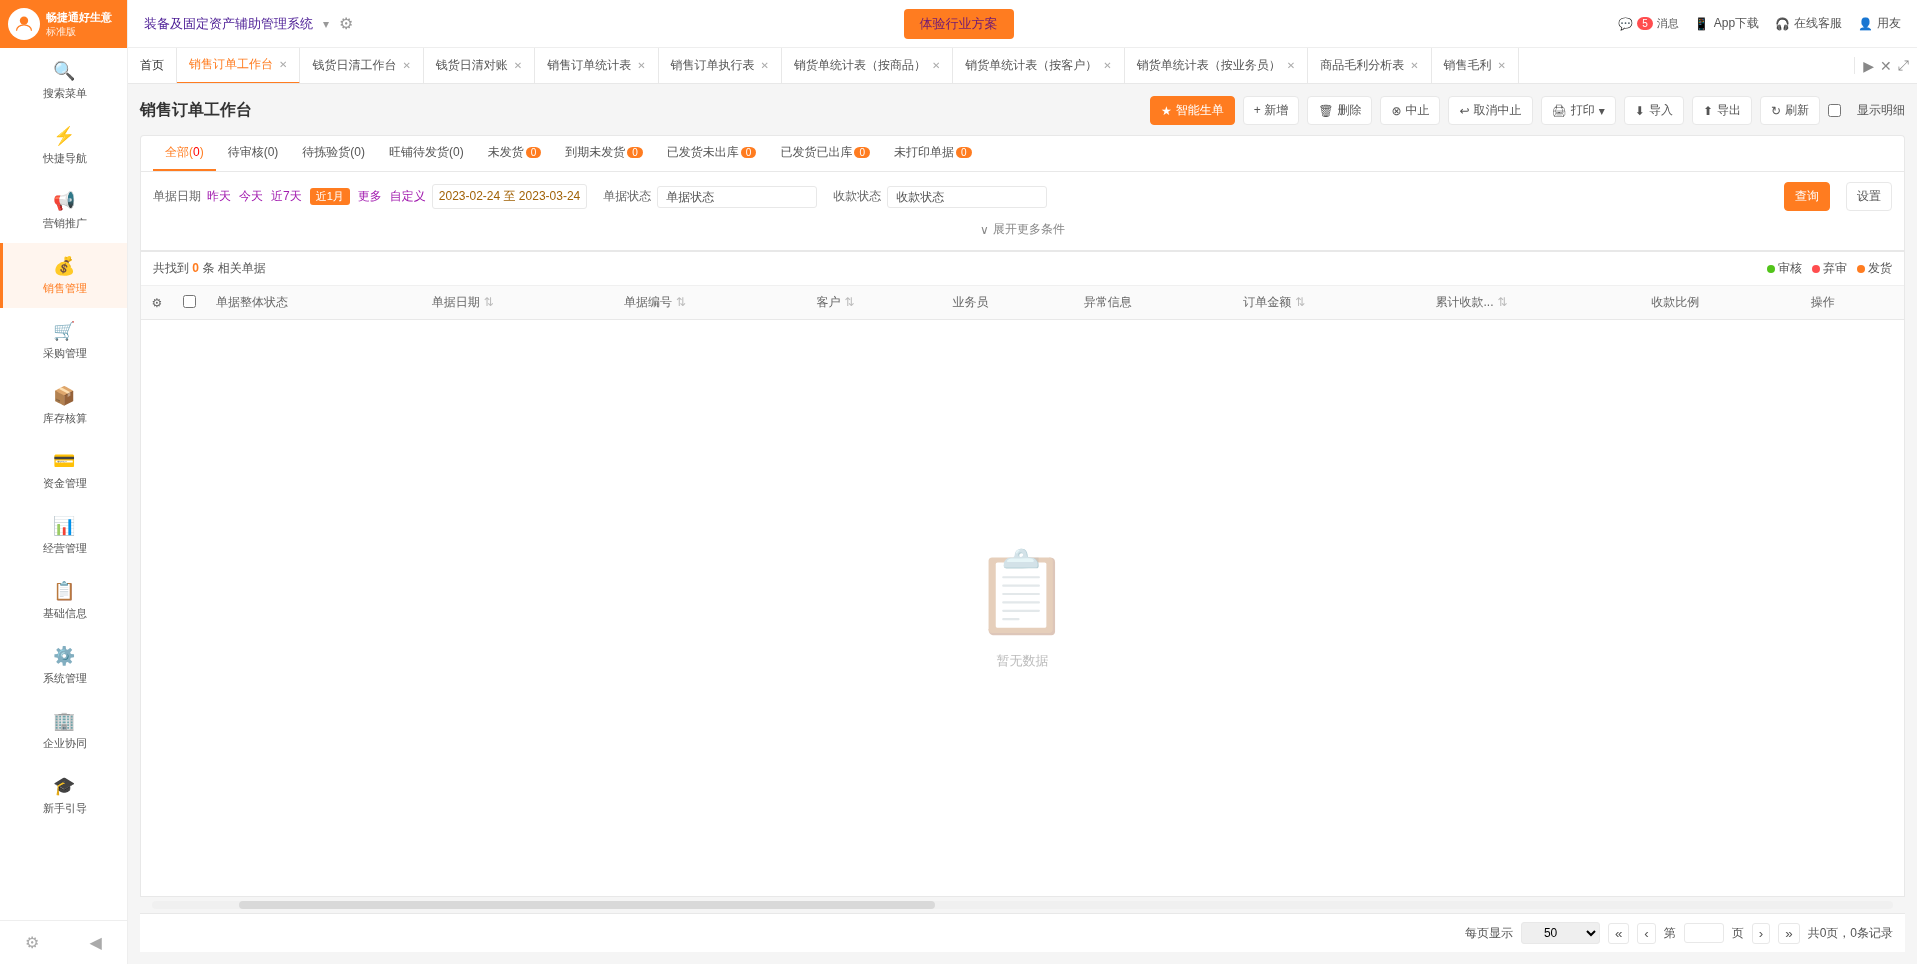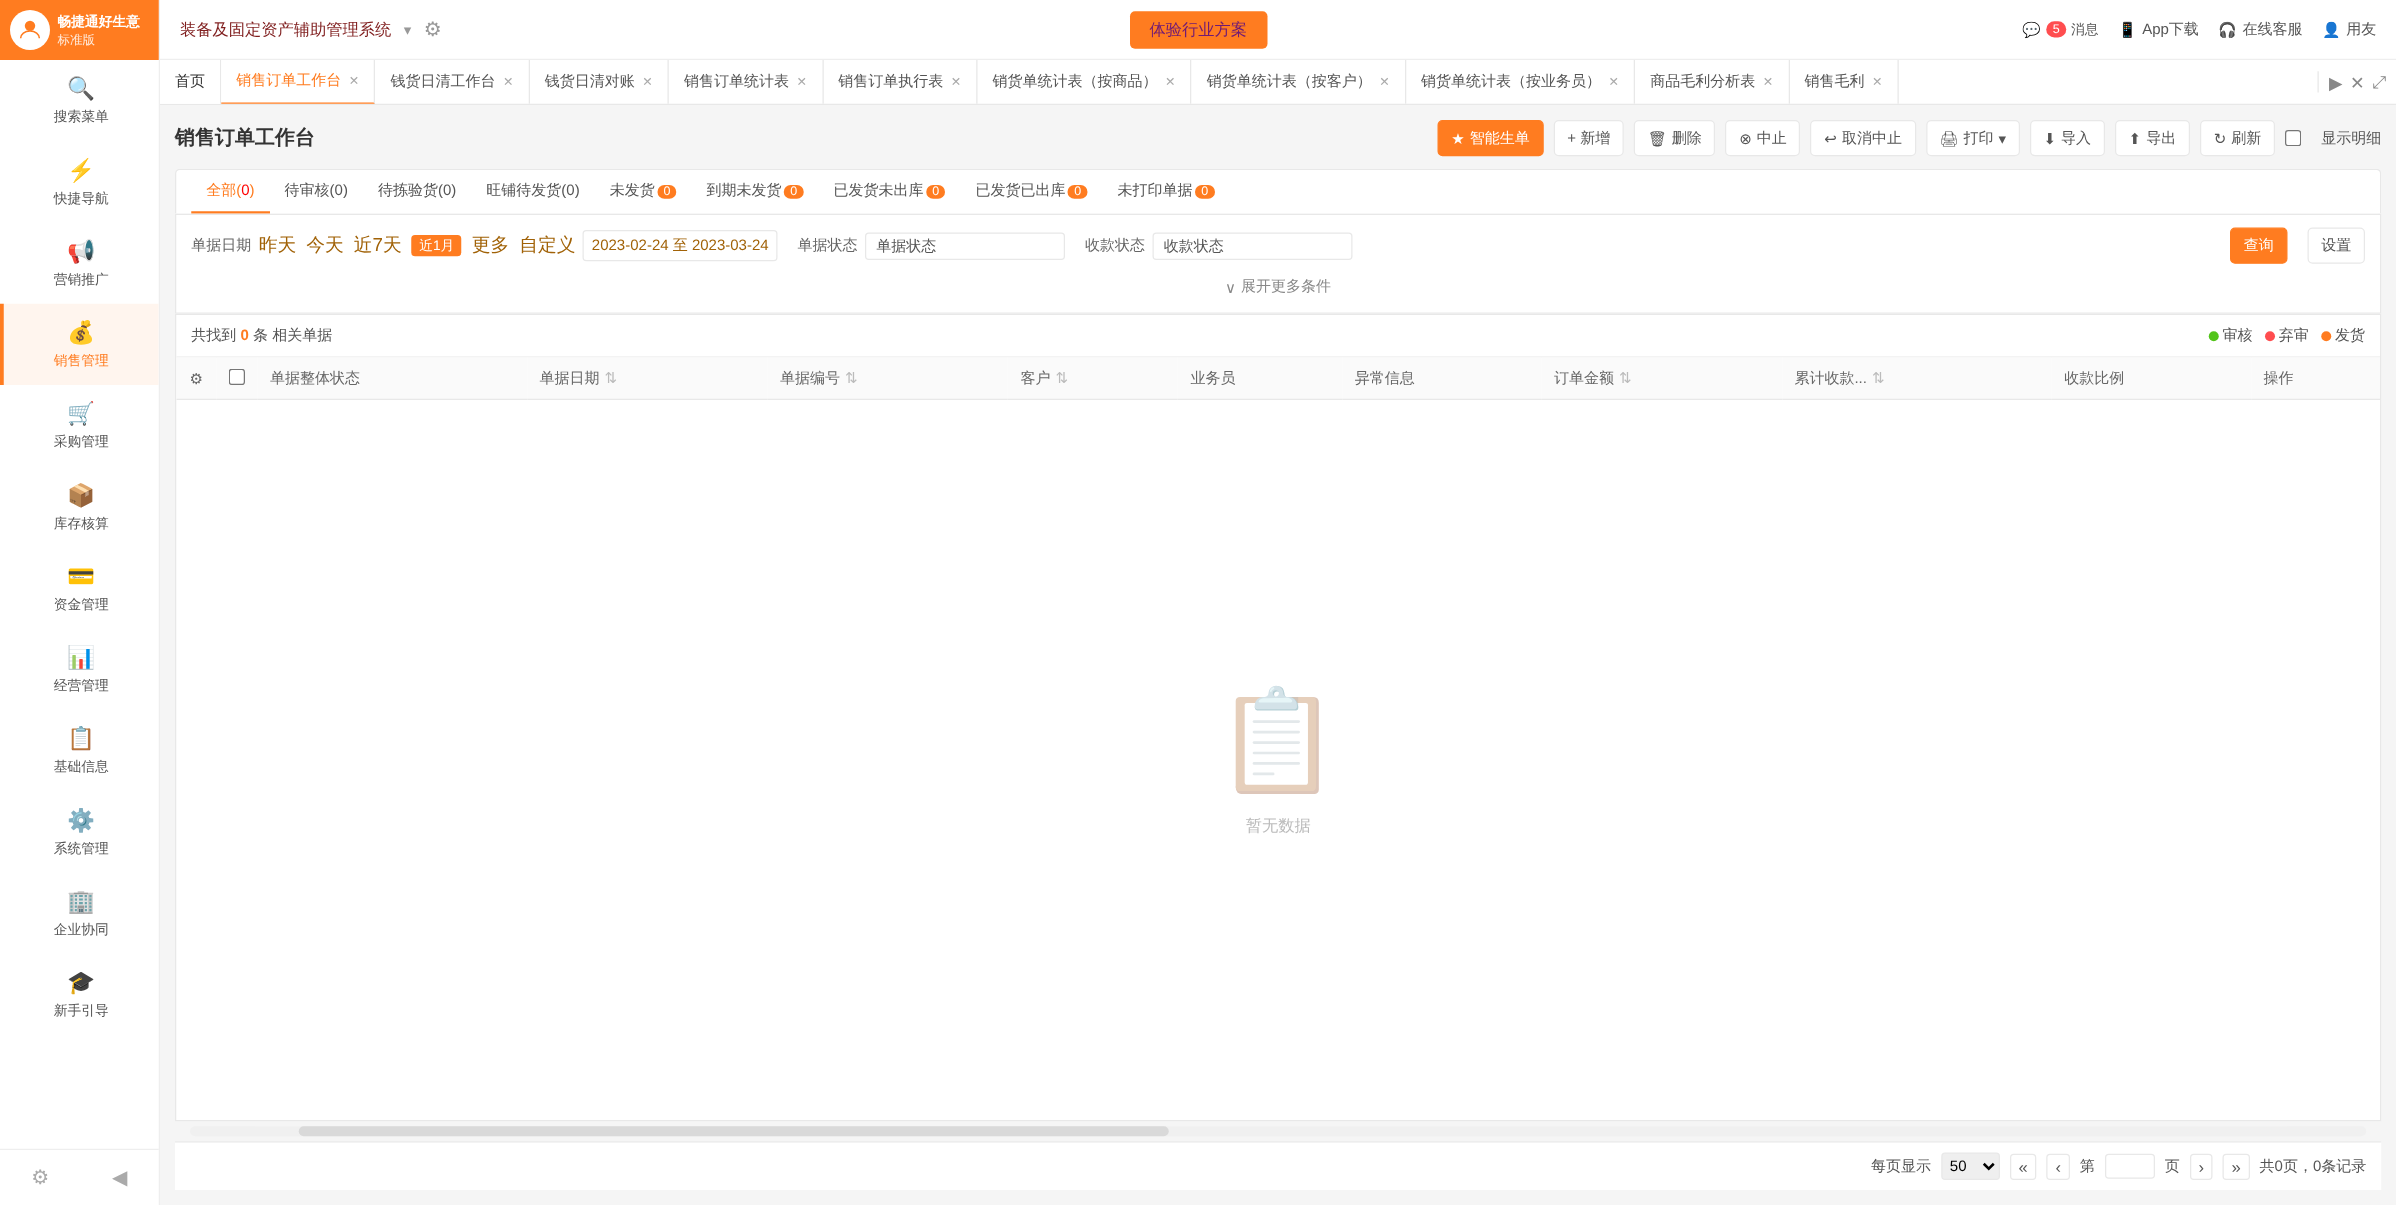--- a/index.html
+++ b/index.html
@@ -16,21 +16,21 @@
     .sidebar-item-icon { font-size: 18px; margin-bottom: 4px; }
     .sidebar-bottom { padding: 12px 0; display: flex; justify-content: space-around; border-top: 1px solid #eee; }
     .sidebar-bottom-btn { cursor: pointer; color: #aaa; font-size: 16px; }
 
     
     .main { flex: 1; display: flex; flex-direction: column; overflow: hidden; }
 
     
     .topbar { height: 48px; background: #fff; display: flex; align-items: center; padding: 0 16px; border-bottom: 1px solid #eee; justify-content: space-between; flex-shrink: 0; }
     .topbar-left { display: flex; align-items: center; gap: 10px; }
-    .topbar-title { font-size: 13px; color: #7f1d1d; font-weight: 500; }
+    .topbar-title { font-size: 13px; color: #4c1d95; font-weight: 500; }
     .topbar-dropdown { color: #999; font-size: 12px; cursor: pointer; }
     .topbar-settings { color: #999; cursor: pointer; font-size: 16px; }
     .topbar-btn { background: #ff7c20; color: #701a75; border: none; border-radius: 4px; padding: 6px 16px; font-size: 13px; cursor: pointer; }
     .topbar-right { display: flex; align-items: center; gap: 16px; color: #555; font-size: 12px; }
     .topbar-right-item { display: flex; align-items: center; gap: 4px; cursor: pointer; }
     .badge { background: #ff4d4f; color: #fff; border-radius: 10px; font-size: 10px; padding: 1px 5px; }
 
     
     .tabbar { background: #fff; border-bottom: 1px solid #e8e8e8; display: flex; align-items: center; flex-shrink: 0; overflow: hidden; height: 36px; }
     .tab { display: flex; align-items: center; gap: 4px; padding: 0 12px; height: 36px; border-right: 1px solid #e8e8e8; cursor: pointer; color: #555; font-size: 12px; white-space: nowrap; flex-shrink: 0; }
@@ -56,21 +56,21 @@
     .filter-tab { padding: 8px 12px; cursor: pointer; font-size: 12px; color: #555; border-bottom: 2px solid transparent; }
     .filter-tab.active { color: #ff7c20; border-bottom-color: #ff7c20; }
     .filter-tab .count-orange { background: #ff7c20; color: #fff; border-radius: 8px; font-size: 10px; padding: 0 5px; margin-left: 2px; }
 
     
     .filter-area { background: #fff; border: 1px solid #e8e8e8; padding: 10px 12px; display: flex; flex-direction: column; gap: 8px; }
     .filter-row { display: flex; align-items: center; gap: 16px; }
     .filter-item { display: flex; align-items: center; gap: 6px; font-size: 12px; color: #555; }
     .filter-label { color: #666; white-space: nowrap; }
     .filter-date-options { display: flex; gap: 8px; align-items: center; }
-    .date-opt { cursor: pointer; color: #a16207; font-size: 15px; }
+    .date-opt { cursor: pointer; color: #a21caf; font-size: 12px; }
     .date-opt.active-badge { background: #ff7c20; color: #fff; border-radius: 3px; padding: 1px 6px; font-size: 11px; }
     .date-input { border: 1px solid #e8e8e8; border-radius: 3px; padding: 3px 6px; font-size: 12px; color: #a16207; background: #fff; }
     .filter-select { border: 1px solid #e8e8e8; border-radius: 3px; padding: 3px 24px 3px 8px; font-size: 12px; color: #555; background: #fff; appearance: none; min-width: 160px; cursor: pointer; }
     .expand-more { display: flex; align-items: center; justify-content: center; gap: 4px; color: #888; font-size: 12px; cursor: pointer; padding: 2px 0; }
 
     
     .table-container { background: #fff; border: 1px solid #e8e8e8; flex: 1; display: flex; flex-direction: column; overflow: hidden; }
     .table-toolbar { display: flex; align-items: center; justify-content: space-between; padding: 8px 12px; border-bottom: 1px solid #f0f0f0; }
     .table-info { font-size: 12px; color: #555; }
     .table-info span.highlight { color: #ff7c20; font-weight: bold; }
@@ -84,21 +84,21 @@
     thead tr { background: #fafafa; }
     th { padding: 8px 10px; border-bottom: 1px solid #e8e8e8; color: #666; font-weight: 500; text-align: left; white-space: nowrap; }
     th.sortable { cursor: pointer; }
     th .sort-icon { color: #bbb; margin-left: 4px; }
     .th-checkbox { width: 32px; text-align: center; }
     .th-settings { width: 32px; text-align: center; }
     .empty-state { flex: 1; display: flex; flex-direction: column; align-items: center; justify-content: center; color: #bbb; font-size: 13px; gap: 12px; }
 
     
     .pagination { display: flex; align-items: center; justify-content: flex-end; padding: 8px 12px; border-top: 1px solid #e8e8e8; gap: 8px; font-size: 12px; color: #555; background: #fff; }
-    .page-size-select { border: 1px solid #e8e8e8; border-radius: 3px; padding: 2px 2px; font-size: 12px; }
+    .page-size-select { border: 1px solid #e8e8e8; border-radius: 3px; padding: 2px 18px; font-size: 12px; }
     .page-btn { cursor: pointer; padding: 2px 6px; border: 1px solid #e8e8e8; border-radius: 3px; background: #fff; color: #555; }
     .page-input { width: 40px; border: 1px solid #e8e8e8; border-radius: 3px; padding: 2px 4px; text-align: center; font-size: 12px; }
 
     
     .scroll-track { height: 8px; background: #f0f0f0; border-radius: 4px; position: relative; margin: 4px 12px; }
     .scroll-thumb { height: 8px; background: #d9d9d9; border-radius: 4px; width: 40%; left: 5%; position: absolute; }
   </style>
 </head>
 <body>
 

